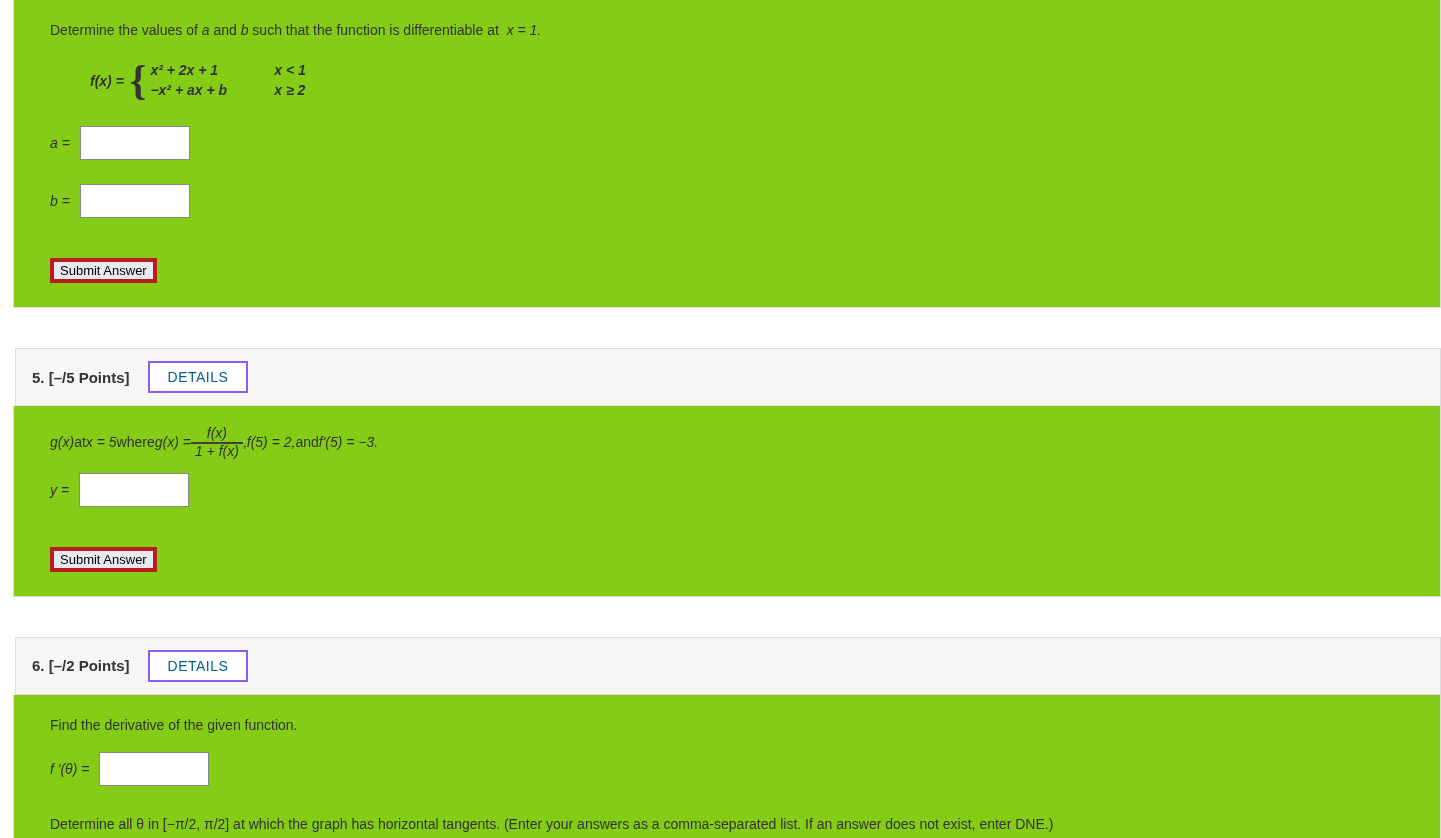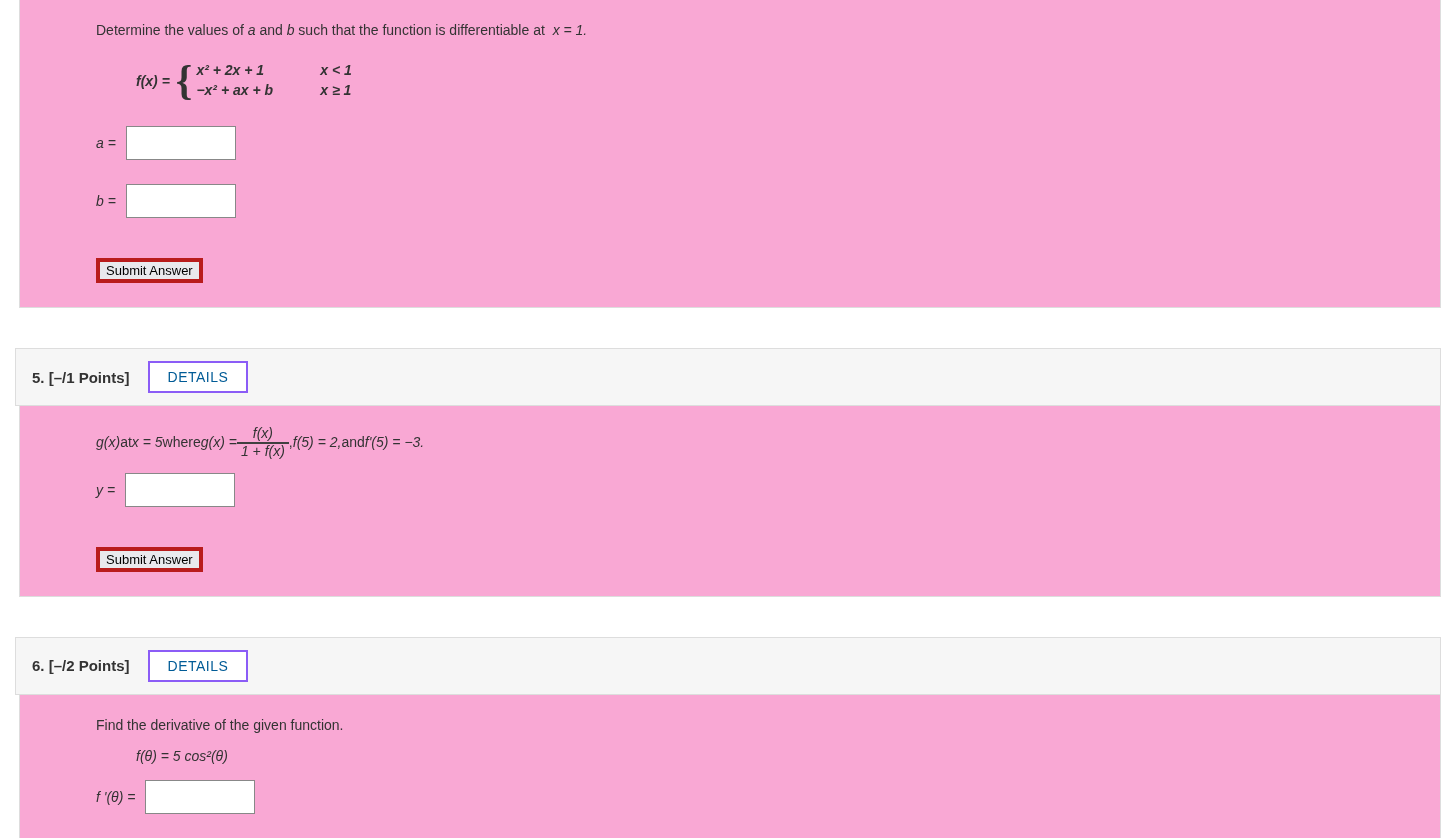--- a/index.html
+++ b/index.html
@@ -9,23 +9,23 @@
     margin: 0;
     padding: 0;
     background: #fff;
   }
   .container {
     padding-left: 10px;
   }
   .question-body {
     border: 1px solid #ddd;
     border-top: none;
-    background: #f9a8d4;
-    padding: 14px 0 24px 76px;
-    margin-left: 9px;
+    background: #84cc16;
+    padding: 14px 0 24px 36px;
+    margin-left: 3px;
     margin-right: 0;
   }
   .question-header {
     border: 1px solid #ddd;
     background: #f6f6f6;
     padding: 12px 16px;
     margin-top: 40px;
     margin-left: 5px;
     display: flex;
     align-items: center;
@@ -124,39 +124,39 @@
     <div class="piecewise">
       <span>f(x) = </span>
       <span class="brace">{</span>
       <span class="pw-rows">
         <div>
           <span class="col1">x² + 2x + 1</span>
           <span class="col2">x &lt; 1</span>
         </div>
         <div>
           <span class="col1">−x² + ax + b</span>
-          <span class="col2">x ≥ 1</span>
+          <span class="col2">x ≥ 2</span>
         </div>
       </span>
     </div>
 
     <div class="input-row" style="margin-top:26px;">
       <span class="lbl">a = </span>
       <input type="text" class="answer-input" style="">
     </div>
     <div class="input-row" style="margin-top:24px;">
       <span class="lbl">b = </span>
       <input type="text" class="answer-input" style="">
     </div>
 
     <button class="submit-btn">Submit Answer</button>
   </div>
 
   <div class="question-header">
-    <span class="qnum">5.  [–/1 Points]</span>
+    <span class="qnum">5.  [–/5 Points]</span>
     <button class="details-btn">DETAILS</button>
   </div>
   <div class="question-body">
     <div class="text-line" style="display:flex;align-items:center;flex-wrap:wrap;">
       <span class="italic">g(x)</span>
       <span>  at  </span>
       <span class="italic">x = 5</span>
       <span>  where  </span>
       <span class="italic">g(x) = </span>
       <span class="frac">
@@ -174,21 +174,20 @@
     </div>
     <button class="submit-btn">Submit Answer</button>
   </div>
 
   <div class="question-header">
     <span class="qnum">6.  [–/2 Points]</span>
     <button class="details-btn">DETAILS</button>
   </div>
   <div class="question-body" style="padding-bottom:12px;">
     <div class="text-line">Find the derivative of the given function.</div>
-    <div class="q-indent">f(θ) = 5 cos²(θ)</div>
     <div class="input-row" style="margin-top:16px;">
       <span class="lbl">f '(θ) = </span>
       <input type="text" class="answer-input" style="">
     </div>
     <div class="text-line" style="margin-top:28px;">Determine all θ in [−π/2, π/2] at which the graph has horizontal tangents. (Enter your answers as a comma-separated list. If an answer does not exist, enter DNE.)</div>
 
   </div>
 
 </div>
 

